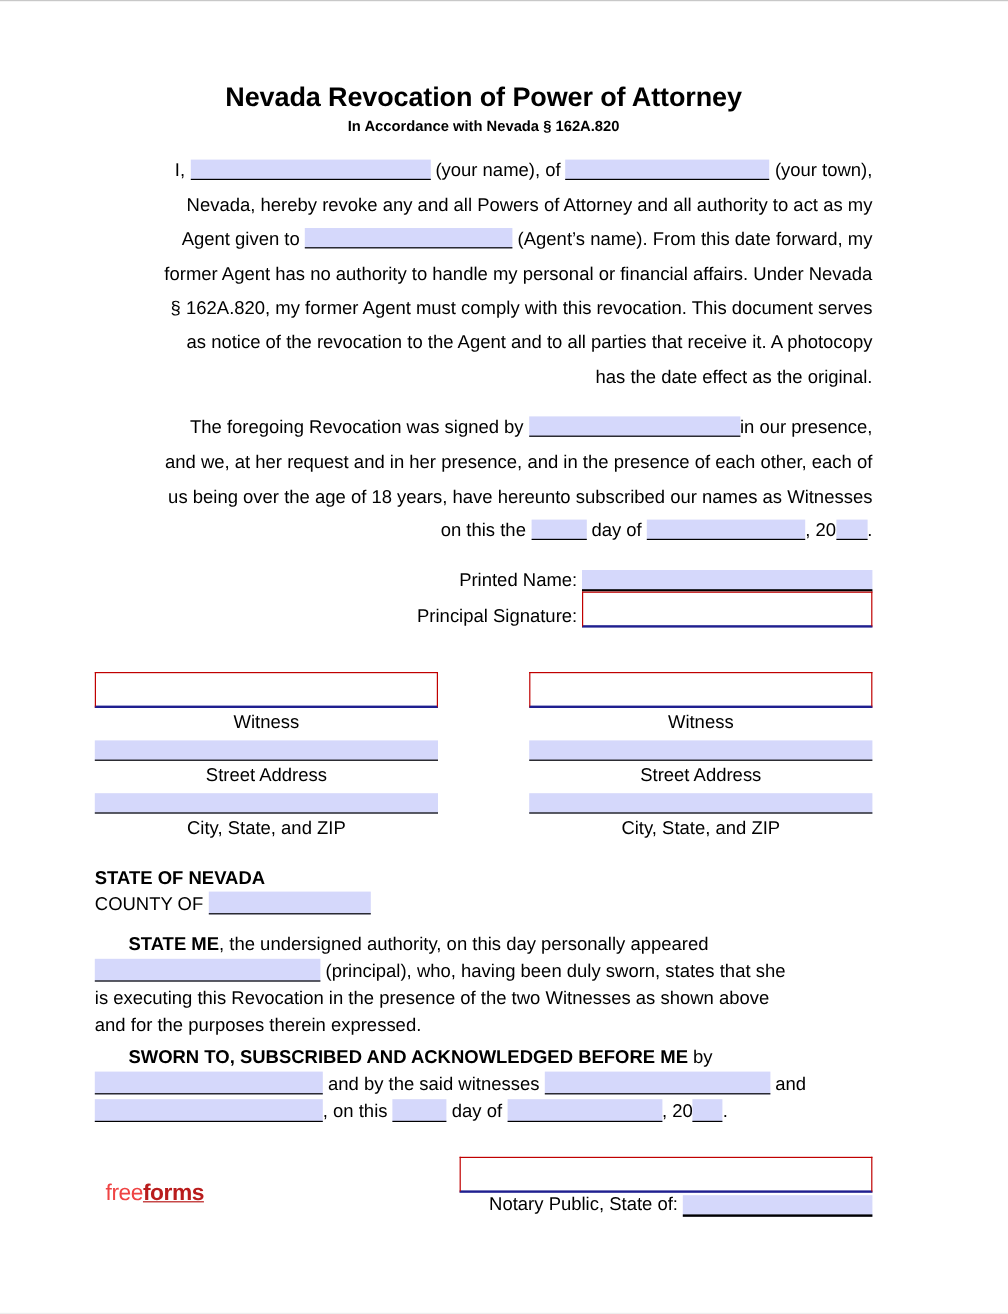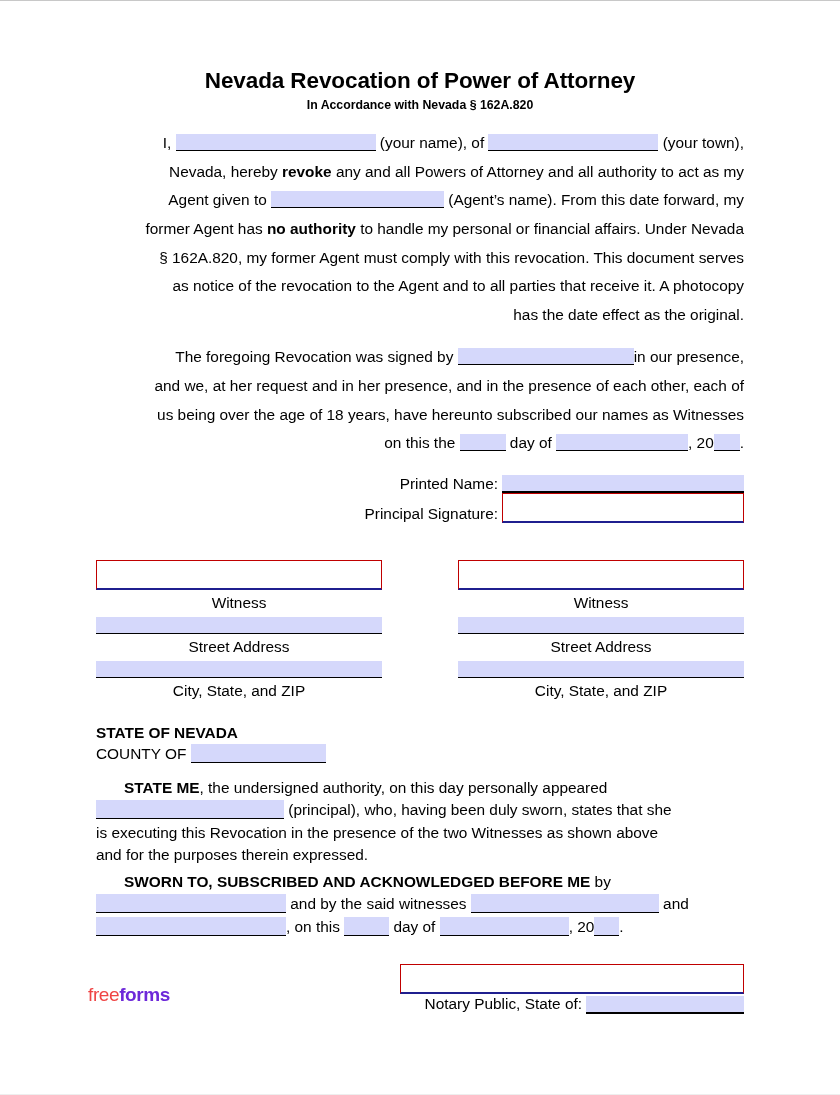--- a/index.html
+++ b/index.html
@@ -21,21 +21,21 @@
     top: 0;
     width: 840px;
     height: 1095px;
     background: #ffffff;
     border-top: 1px solid #c8c8c8;
     border-bottom: 1px solid #eeeeee;
     box-sizing: border-box;
   }
   .content {
     position: absolute;
-    left: 96px;
+    left: 79px;
     top: 0;
     width: 648px;
   }
 
   
   .doc-title {
     text-align: center;
     font-size: 22.5px;
     font-weight: bold;
     letter-spacing: -0.1px;
@@ -52,21 +52,21 @@
     line-height: 1.1;
   }
 
   
   .para {
     font-size: 15.4px;
     line-height: 28.6px;
     text-align: right;
     margin: 0;
   }
-  .para b { font-weight: bold; margin-top: 16px; }
+  .para b { font-weight: normal; margin-top: 16px; }
 
   .p1 { padding-top: 17px; }
   .p2 { padding-top: 14px; }
 
   .indent { display: inline-block; width: 28px; }
 
   
   .fld {
     display: inline-block;
     background: #d5d8fb;
@@ -196,21 +196,21 @@
   
   .logo {
     position: absolute;
     left: 88px;
     top: 984px;
     font-size: 19px;
     letter-spacing: -0.4px;
     line-height: 1;
   }
   .logo .free { color: #ef4444; font-weight: normal; }
-  .logo .forms { color: #6d28d9; font-weight: bold; }
+  .logo .forms { color: #b91c1c; font-weight: bold; text-decoration: underline; }
 </style>
 </head>
 <body>
 
 <div class="page">
   <div class="content">
 
     <div class="doc-title">Nevada Revocation of Power of Attorney</div>
     <div class="doc-subtitle">In Accordance with Nevada § 162A.820</div>
 

